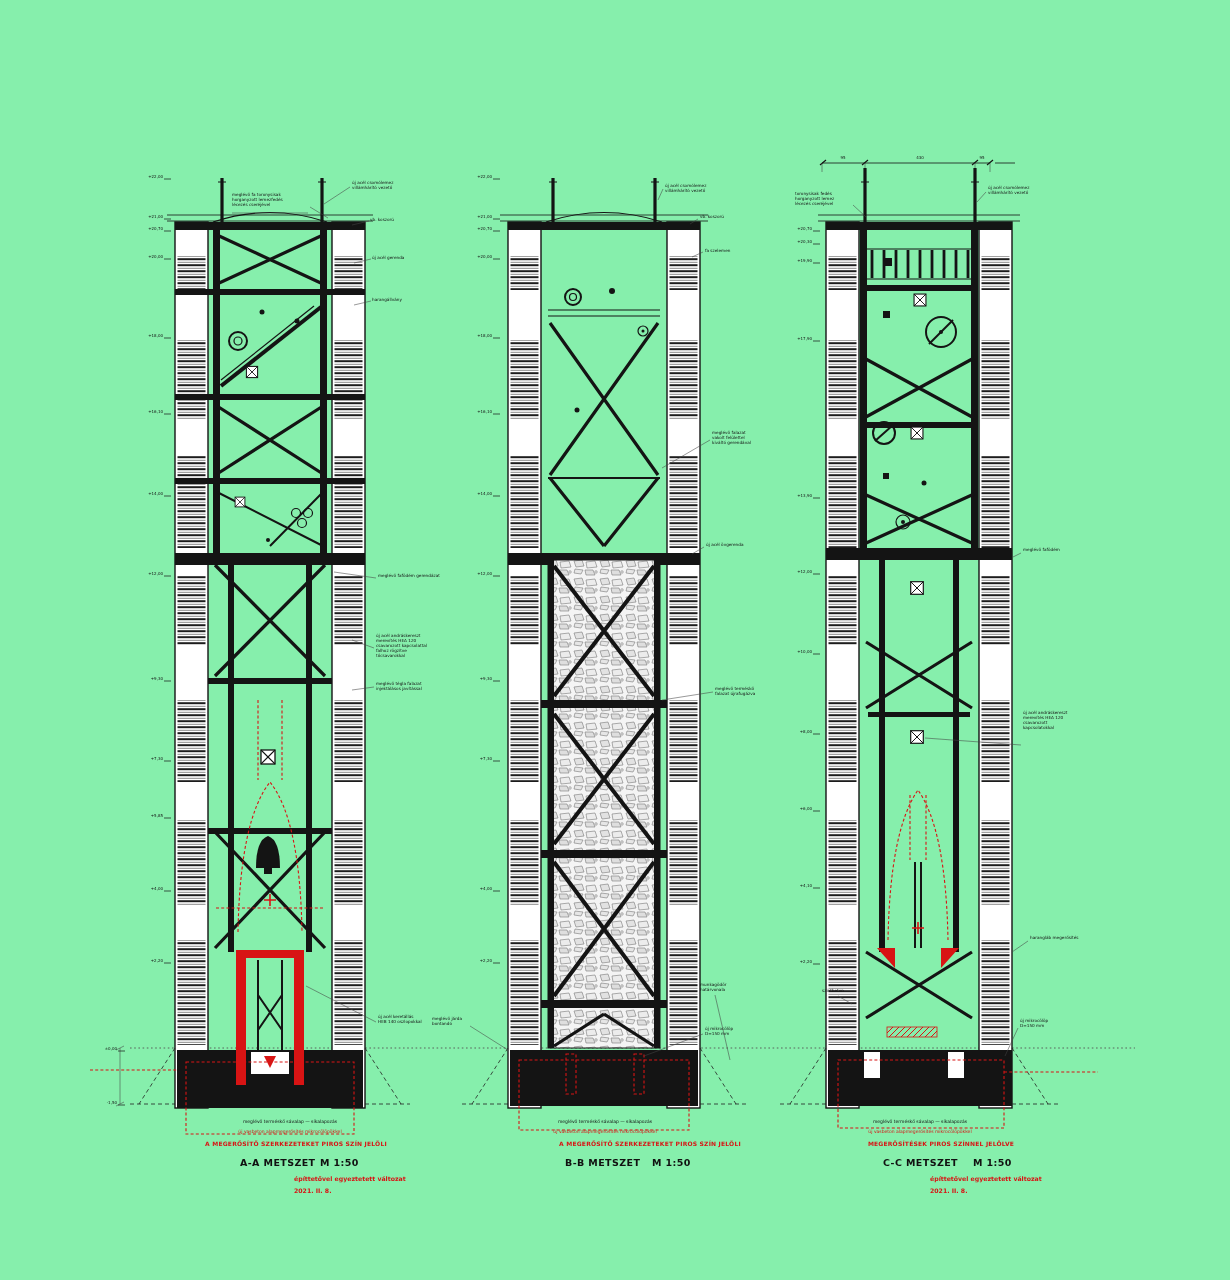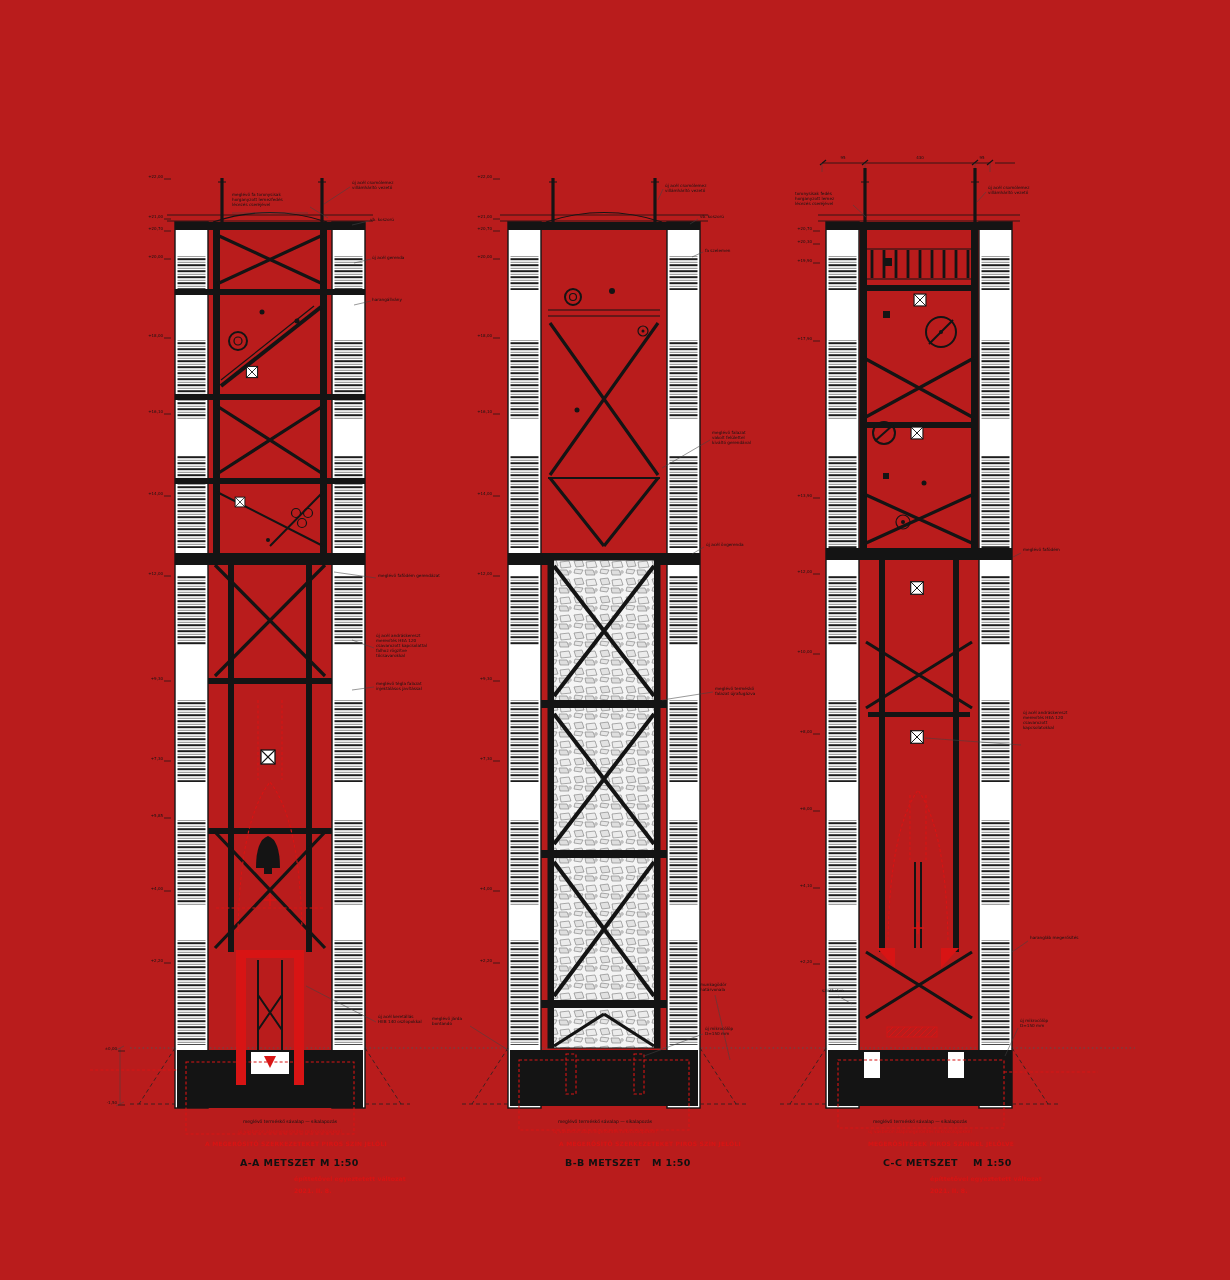--- a/index.html
+++ b/index.html
@@ -1,16 +1,16 @@
 <!DOCTYPE html>
 <html><head>
 <meta charset="utf-8">
 <style>
   html,body{margin:0;padding:0;background:#ffffff;}
-  #sheet-wrap{position:relative;width:1230px;height:1280px;background:#b91c1c;overflow:hidden;}
+  #sheet-wrap{position:relative;width:1230px;height:1280px;background:#86efac;overflow:hidden;}
   svg text{font-family:"DejaVu Sans",sans-serif;}
   .wall{fill:#ffffff;stroke:#141414;stroke-width:1.4;}
   .blk{fill:#141414;stroke:none;}
   .red{fill:#d81414;stroke:none;}
   .s05{stroke:#444;stroke-width:.55;fill:none;}
   .s08{stroke:#141414;stroke-width:.8;fill:none;}
   .s1{stroke:#141414;stroke-width:1.2;fill:none;}
   .s2{stroke:#141414;stroke-width:2;fill:none;}
   .s3{stroke:#141414;stroke-width:3.2;fill:none;}
   .s4{stroke:#141414;stroke-width:4;fill:none;}

